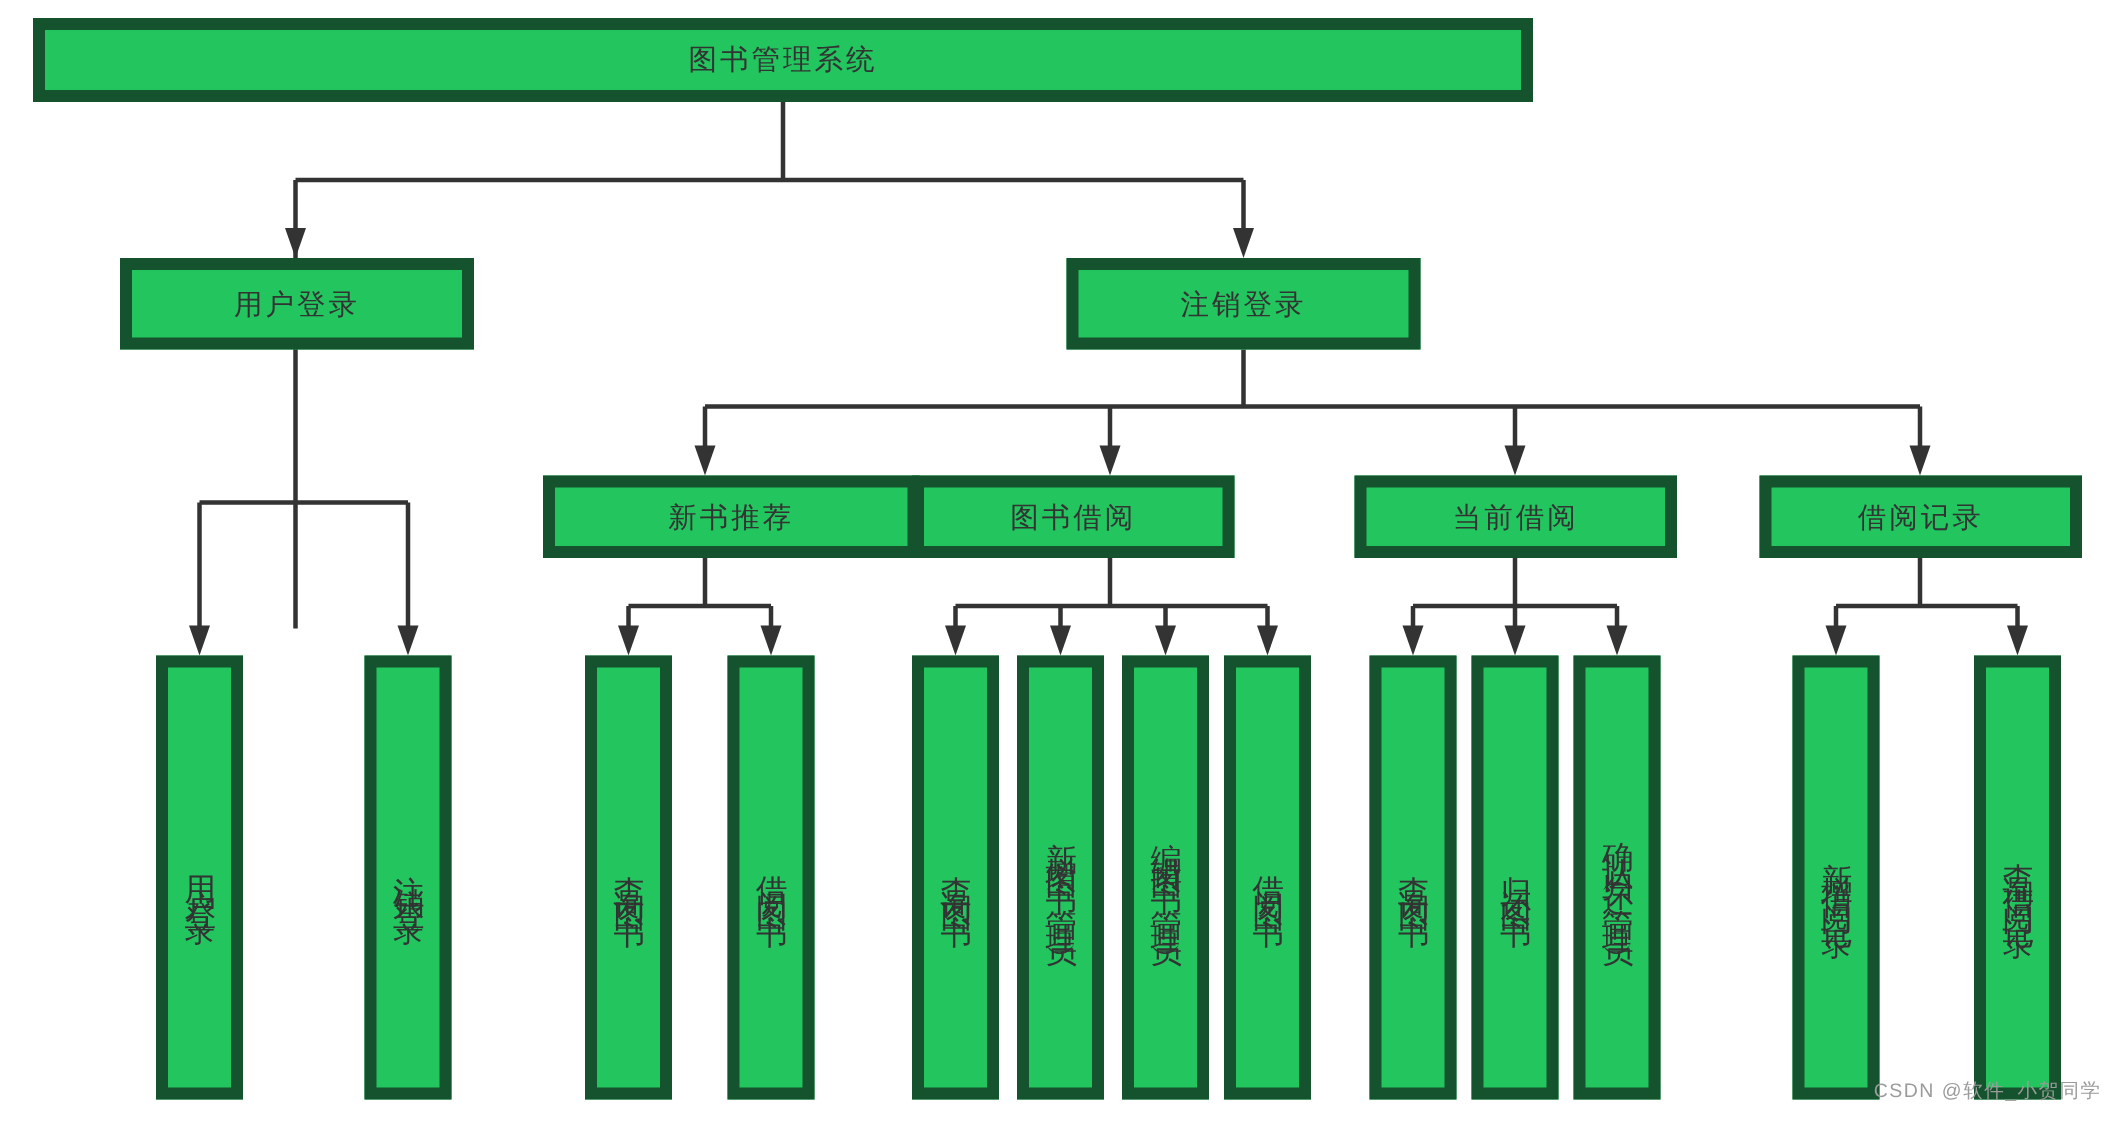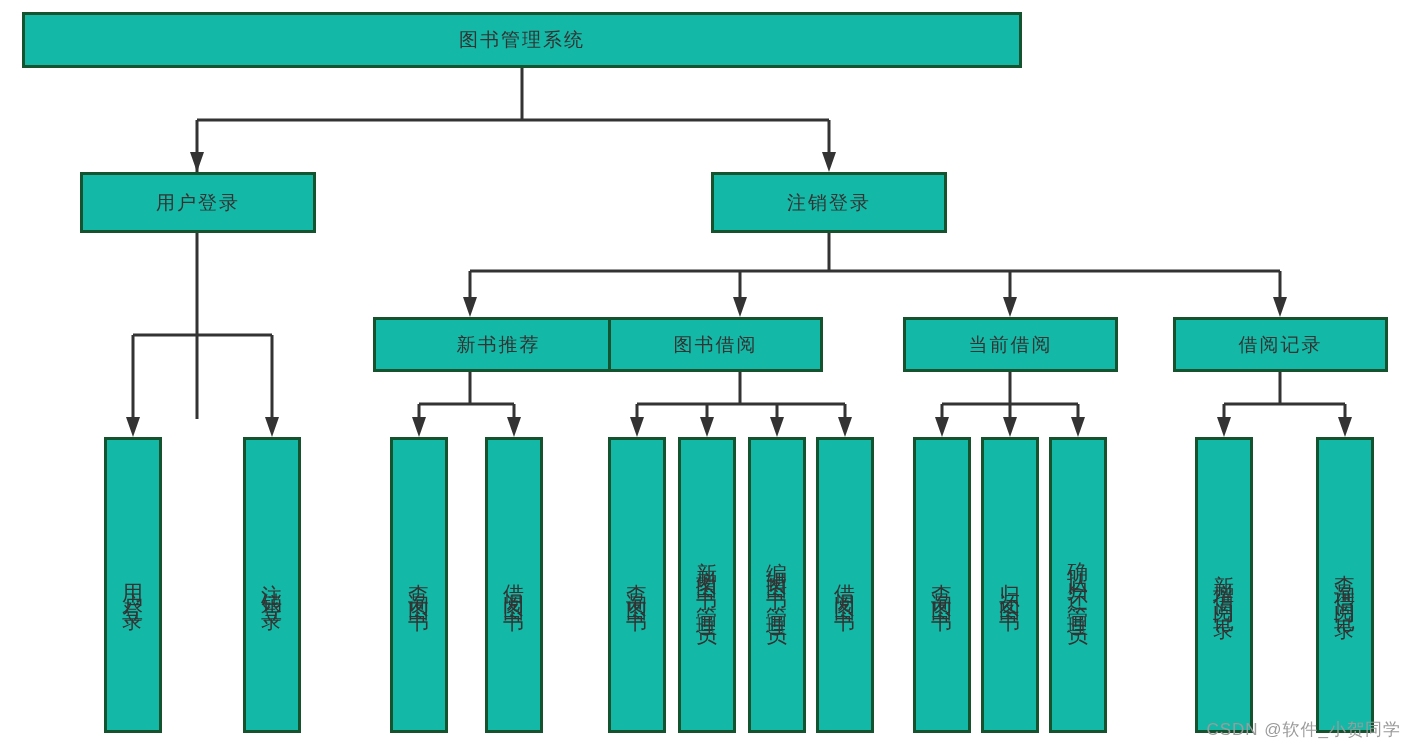--- a/index.html
+++ b/index.html
@@ -14,22 +14,22 @@
   }
   .connectors {
     position: absolute;
     left: 0; top: 0;
     width: 1405px; height: 747px;
     pointer-events: none;
   }
   .box {
     position: absolute;
     box-sizing: border-box;
-    border: 3px solid #14532d;
-    background: #14b8a6;
+    border: 8px solid #14532d;
+    background: #22c55e;
     display: flex;
     align-items: center;
     justify-content: center;
   }
   .box.h span {
     font-size: 19px;
     letter-spacing: 2px;
     white-space: nowrap;
   }
   .box.v span {
@@ -37,21 +37,21 @@
     text-orientation: mixed;
     font-size: 21px;
     letter-spacing: 9px;
     line-height: 1;
     white-space: nowrap;
   }
   .watermark {
     position: absolute;
     right: 4px;
     top: 718px;
-    font-size: 17px;
+    font-size: 13px;
     color: #9b9b9b;
     letter-spacing: 1px;
     white-space: nowrap;
   }
 </style>
 </head>
 <body>
 
 <div class="canvas">
 
@@ -93,21 +93,21 @@
     <span>图书管理系统</span>
   </div>
 
   <div class="box h" style="left:80px; top:172px; width:236px; height:61px">
     <span>用户登录</span>
   </div>
   <div class="box h" style="left:711px; top:172px; width:236px; height:61px">
     <span>注销登录</span>
   </div>
 
-  <div class="box h" style="left:373px; top:317px; width:251px; height:55px">
+  <div class="box h" style="left:362px; top:317px; width:251px; height:55px">
     <span>新书推荐</span>
   </div>
   <div class="box h" style="left:608px; top:317px; width:215px; height:55px">
     <span>图书借阅</span>
   </div>
   <div class="box h" style="left:903px; top:317px; width:215px; height:55px">
     <span>当前借阅</span>
   </div>
   <div class="box h" style="left:1173px; top:317px; width:215px; height:55px">
     <span>借阅记录</span>

